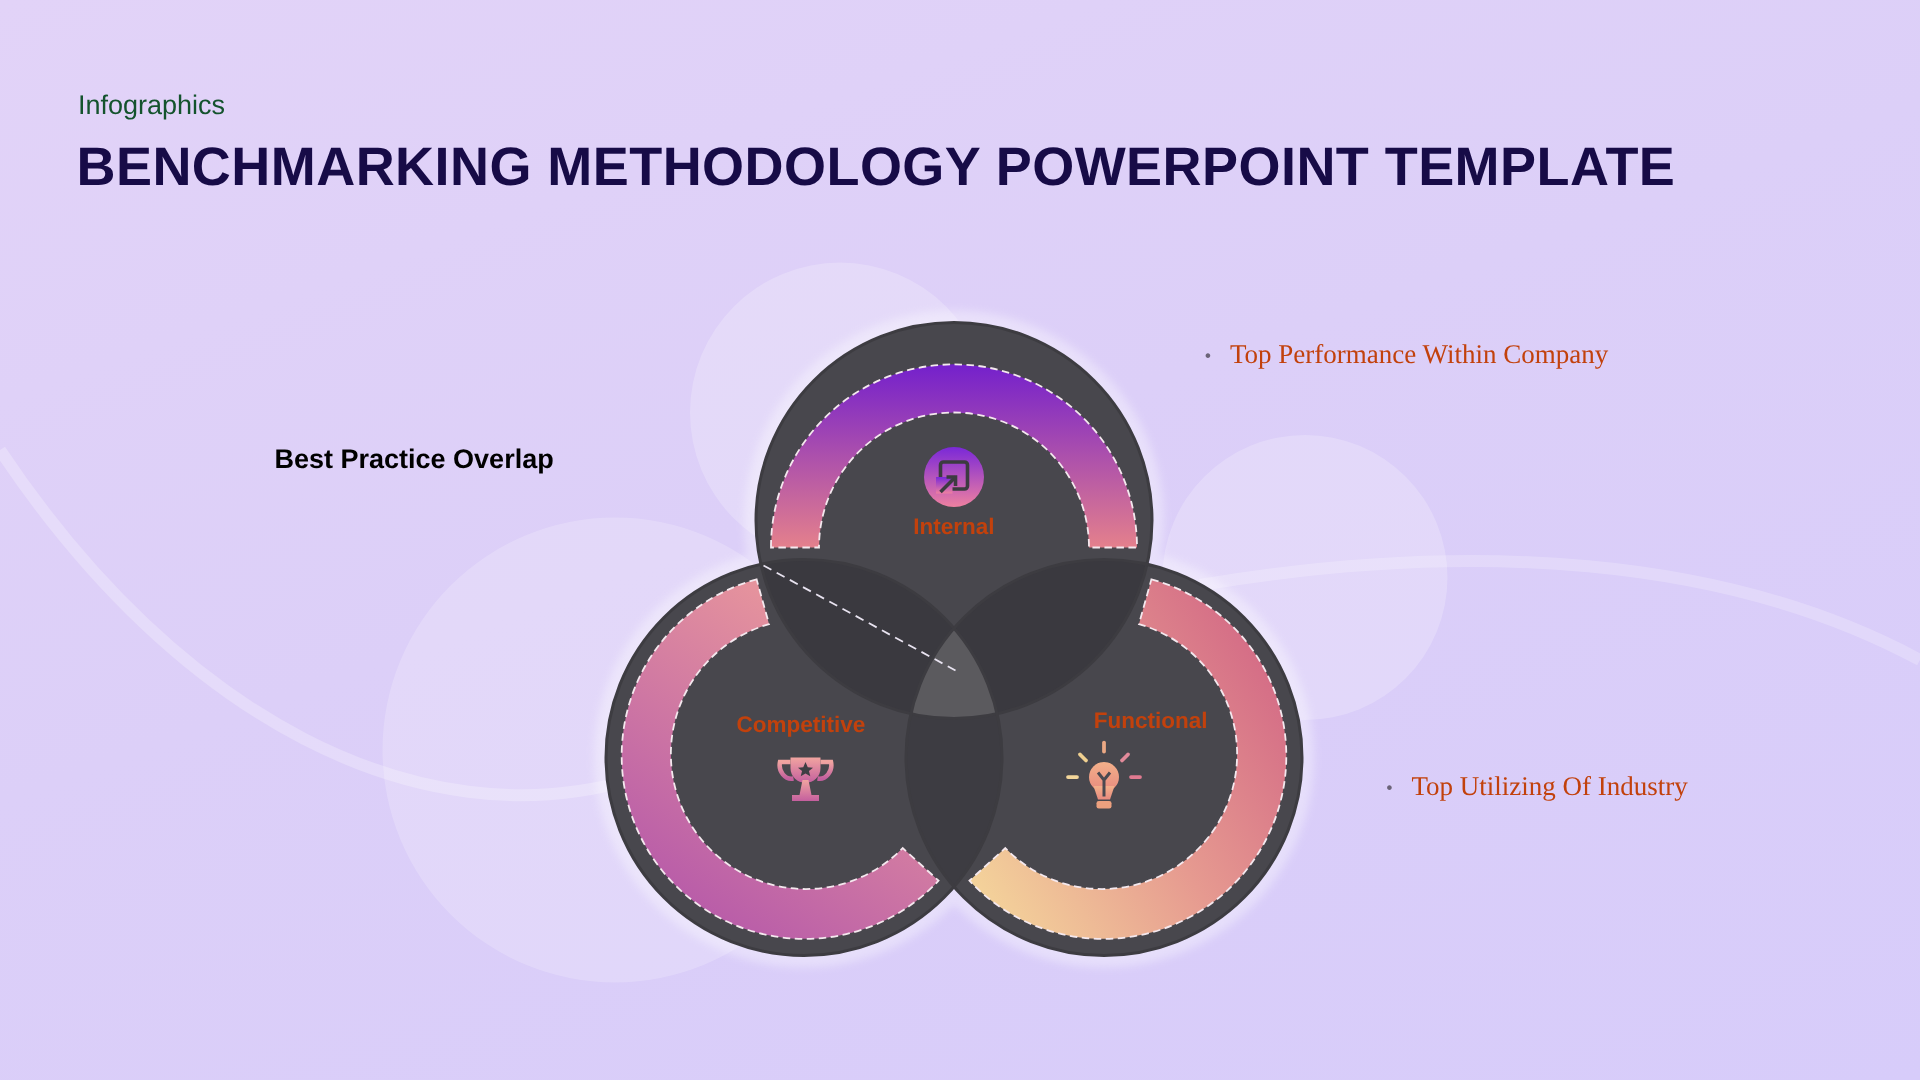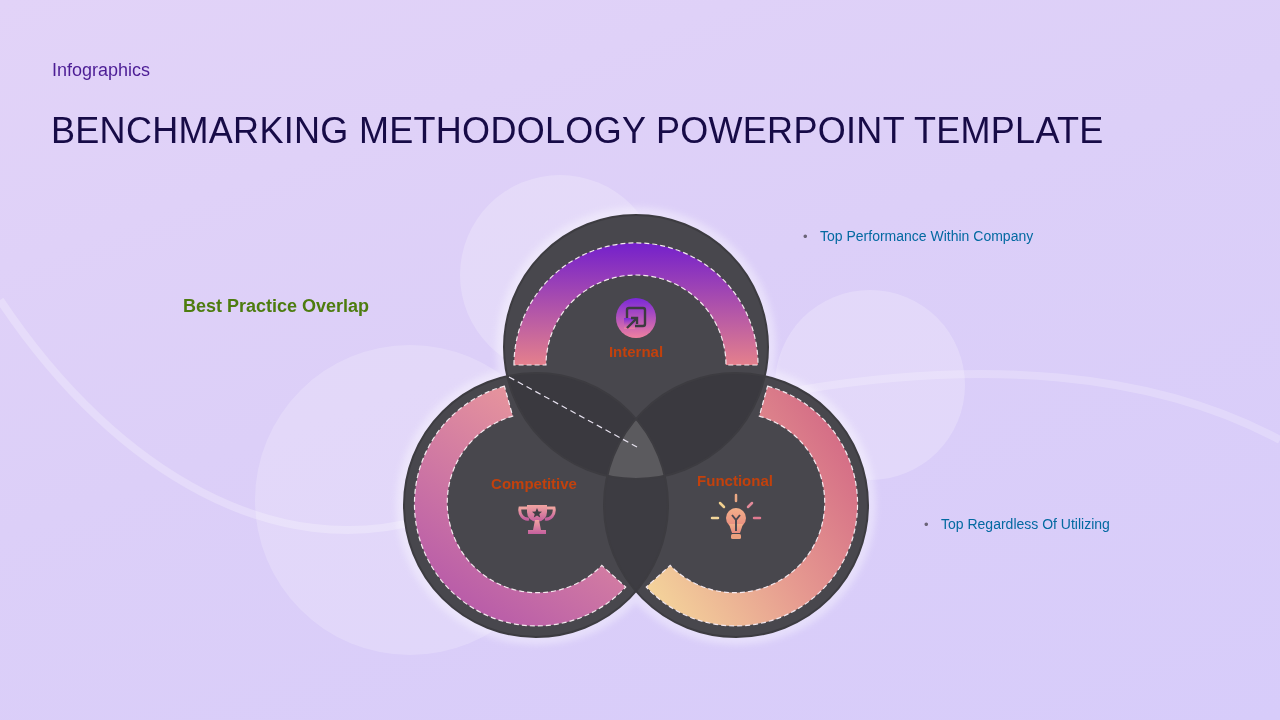--- a/index.html
+++ b/index.html
@@ -5,40 +5,39 @@
   * { margin: 0; padding: 0; box-sizing: border-box; }
   html, body { width: 1280px; height: 720px; overflow: hidden; }
   body {
     position: relative;
     font-family: "Liberation Sans", sans-serif;
     background: linear-gradient(160deg, #e2d3f8 0%, #dccff8 45%, #d7ccfa 100%);
   }
   .bg-svg { position: absolute; left: 0; top: 0; width: 1280px; height: 720px; }
   .subtitle {
     position: absolute; left: 52px; top: 60px;
-    font-size: 18px; color: #4c1d95;
+    font-size: 18px; color: #14532d;
   }
   .title {
     position: absolute; left: 51px; top: 90px;
-    font-size: 36px; font-weight: normal; color: #170b47;
+    font-size: 36px; font-weight: bold; color: #170b47;
     letter-spacing: 0.3px;
-    margin-top: 20px;
   }
   .venn-svg { position: absolute; left: 0; top: 0; width: 1280px; height: 720px; }
   .circle-label {
     position: absolute; font-size: 15px; font-weight: bold; color: #c2410c;
     text-align: center; width: 140px;
   }
   .overlap-label {
     position: absolute; left: 183px; top: 296px;
-    font-size: 18px; font-weight: bold; color: #4d7c0f;
+    font-size: 18px; font-weight: bold; color: #000000;
   }
   .bullets {
     position: absolute; list-style: none;
-    font-size: 14px; color: #0369a1; line-height: 19px;
+    font-size: 18px; color: #c2410c; line-height: 19px; font-family: Liberation Serif, serif;
   }
   .bullets li { position: relative; padding-left: 18px; }
   .bullets li::before {
     content: "•"; position: absolute; left: 1px; top: 0; font-size: 13px; color: #6b6478;
   }
 </style>
 </head>
 <body>
 
 <svg class="bg-svg" viewBox="0 0 1280 720">
@@ -155,26 +154,26 @@
     <line x1="736" y1="495" x2="736" y2="501" stroke="#eba884" stroke-width="2.5" stroke-linecap="round"></line>
     <line x1="720" y1="503" x2="724" y2="507" stroke="#f0d090" stroke-width="2.5" stroke-linecap="round"></line>
     <line x1="752" y1="503" x2="748" y2="507" stroke="#e28a9a" stroke-width="2.5" stroke-linecap="round"></line>
     <line x1="712" y1="518" x2="718" y2="518" stroke="#f3d69a" stroke-width="2.5" stroke-linecap="round"></line>
     <line x1="754" y1="518" x2="760" y2="518" stroke="#e07a90" stroke-width="2.5" stroke-linecap="round"></line>
   </g>
 </svg>
 
 <div class="circle-label" style="left:566px; top:343px;">Internal</div>
 <div class="circle-label" style="left:464px; top:475px;">Competitive</div>
-<div class="circle-label" style="left:665px; top:472px;">Functional</div>
+<div class="circle-label" style="left:665px; top:472px;text-align:right;">Functional</div>
 
 <div class="overlap-label">Best Practice Overlap</div>
 
 <ul class="bullets" style="left:802px; top:227px; width:320px;">
   <li>Top Performance Within Company</li>
 </ul>
 
 <ul class="bullets" style="left:124px; top:505px; width:250px;">
 </ul>
 
 <ul class="bullets" style="left:923px; top:515px; width:220px;">
-  <li>Top Regardless Of Utilizing</li>
+  <li>Top Utilizing Of Industry</li>
 </ul>
 
 </body></html>

